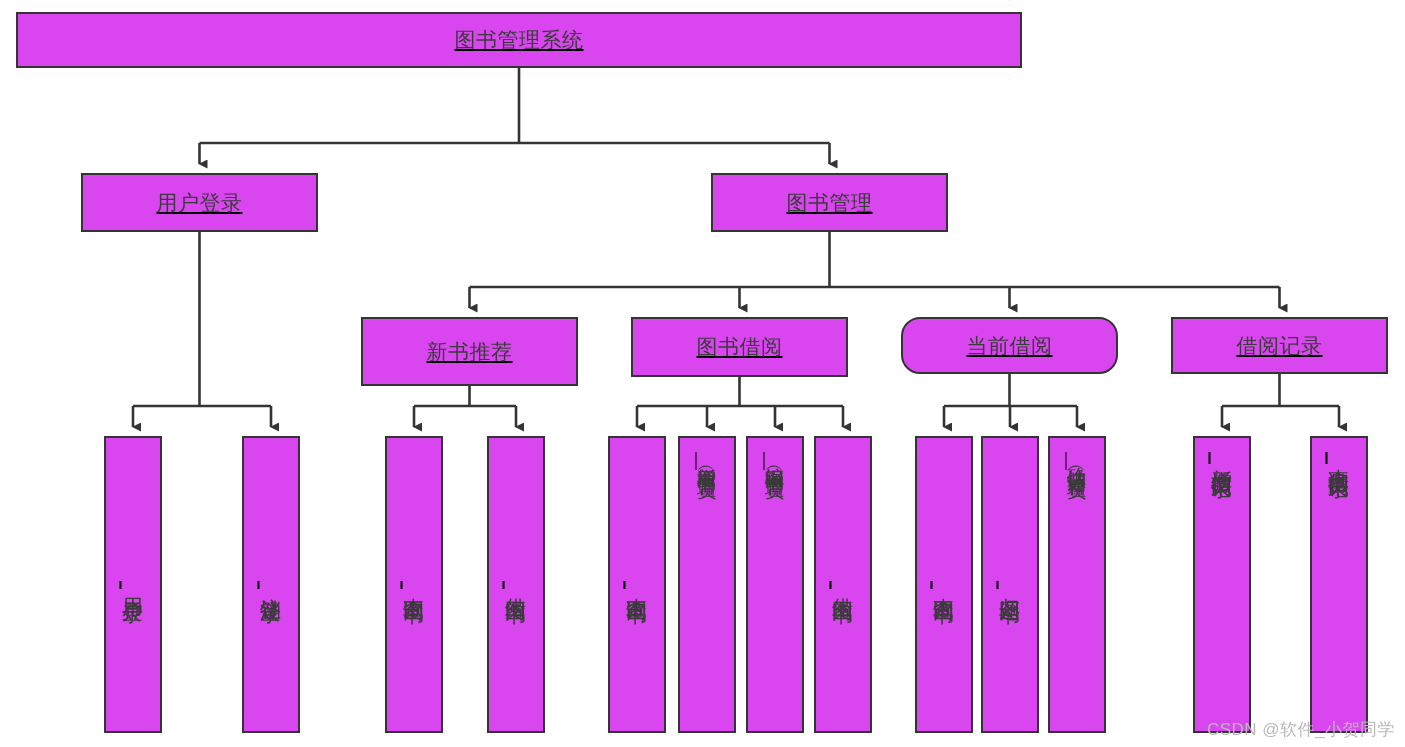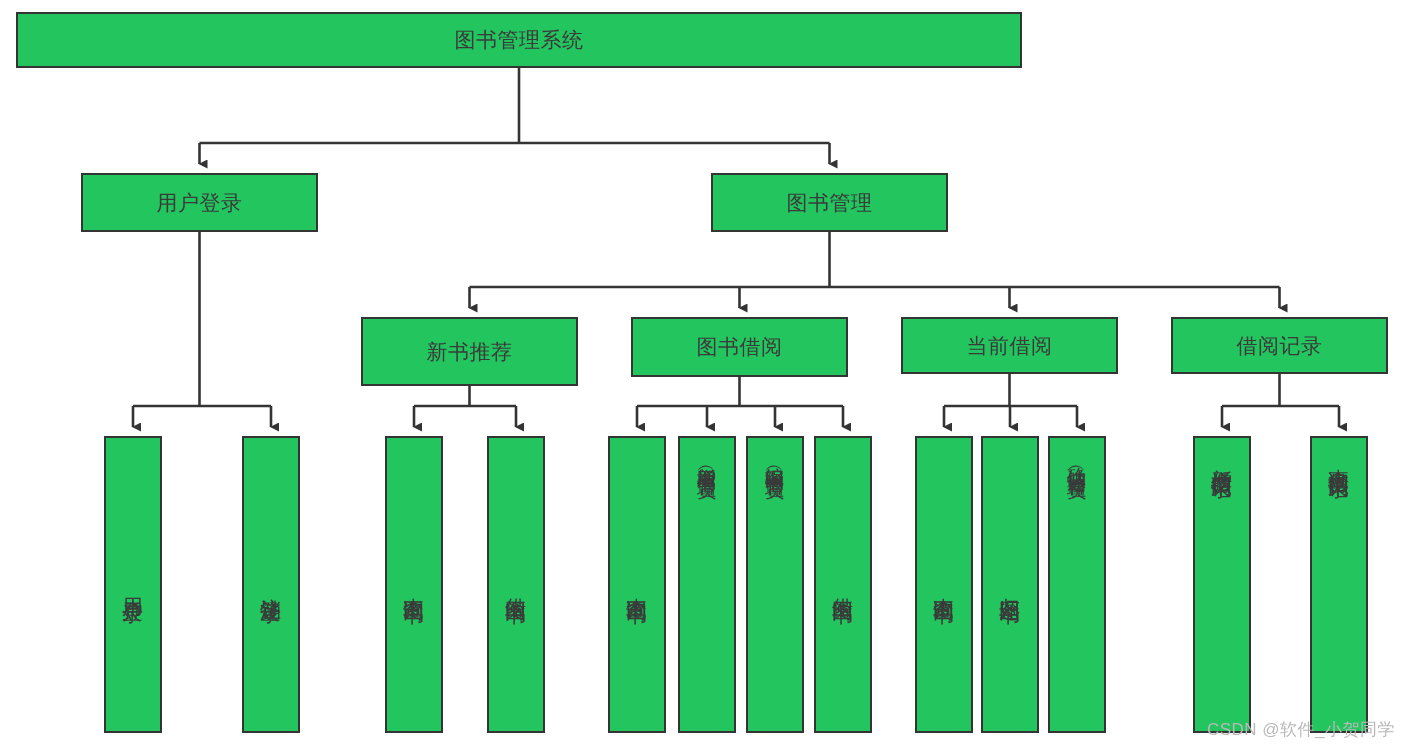--- a/index.html
+++ b/index.html
@@ -22,26 +22,27 @@
     position: absolute;
     left: 0;
     top: 0;
     width: 1405px;
     height: 747px;
     pointer-events: none;
   }
   .node {
     position: absolute;
     box-sizing: border-box;
-    background: #22c55e;
+    background: #d946ef;
     border: 2px solid #343434;
     display: flex;
     align-items: center;
     justify-content: center;
     overflow: hidden;
+    text-decoration: underline;
   }
   .node-label {
     color: #3a3a3a;
     font-size: 21px;
     line-height: 1.12;
     letter-spacing: 0.5px;
     white-space: nowrap;
     text-align: center;
   }
   .node.vertical .node-label {
@@ -128,21 +129,21 @@
       </div>
       <div class="node" style="left: 711px; top: 173px; width: 237px; height: 59px; border-color: rgb(52, 52, 52);">
         <span class="node-label" style="color: rgb(58, 58, 58);">图书管理</span>
       </div>
       <div class="node" style="left: 361px; top: 317px; width: 217px; height: 69px; border-color: rgb(52, 52, 52);">
         <span class="node-label" style="color: rgb(58, 58, 58);">新书推荐</span>
       </div>
       <div class="node" style="left: 631px; top: 317px; width: 217px; height: 60px; border-color: rgb(52, 52, 52);">
         <span class="node-label" style="color: rgb(58, 58, 58);">图书借阅</span>
       </div>
-      <div class="node" style="left: 901px; top: 317px; width: 217px; height: 57px; border-color: rgb(52, 52, 52);">
+      <div class="node" style="left: 901px; top: 317px; width: 217px; height: 57px; border-color: rgb(52, 52, 52); border-radius: 19px;">
         <span class="node-label" style="color: rgb(58, 58, 58);">当前借阅</span>
       </div>
       <div class="node" style="left: 1171px; top: 317px; width: 217px; height: 57px; border-color: rgb(52, 52, 52);">
         <span class="node-label" style="color: rgb(58, 58, 58);">借阅记录</span>
       </div>
       <div class="node vertical mid" style="left: 104px; top: 436px; width: 58px; height: 297px; border-color: rgb(52, 52, 52);">
         <span class="node-label" style="color: rgb(58, 58, 58); font-size: 21px;">用户登录</span>
       </div>
       <div class="node vertical mid" style="left: 242px; top: 436px; width: 58px; height: 297px; border-color: rgb(52, 52, 52);">
         <span class="node-label" style="color: rgb(58, 58, 58); font-size: 21px;">注销登录</span>

